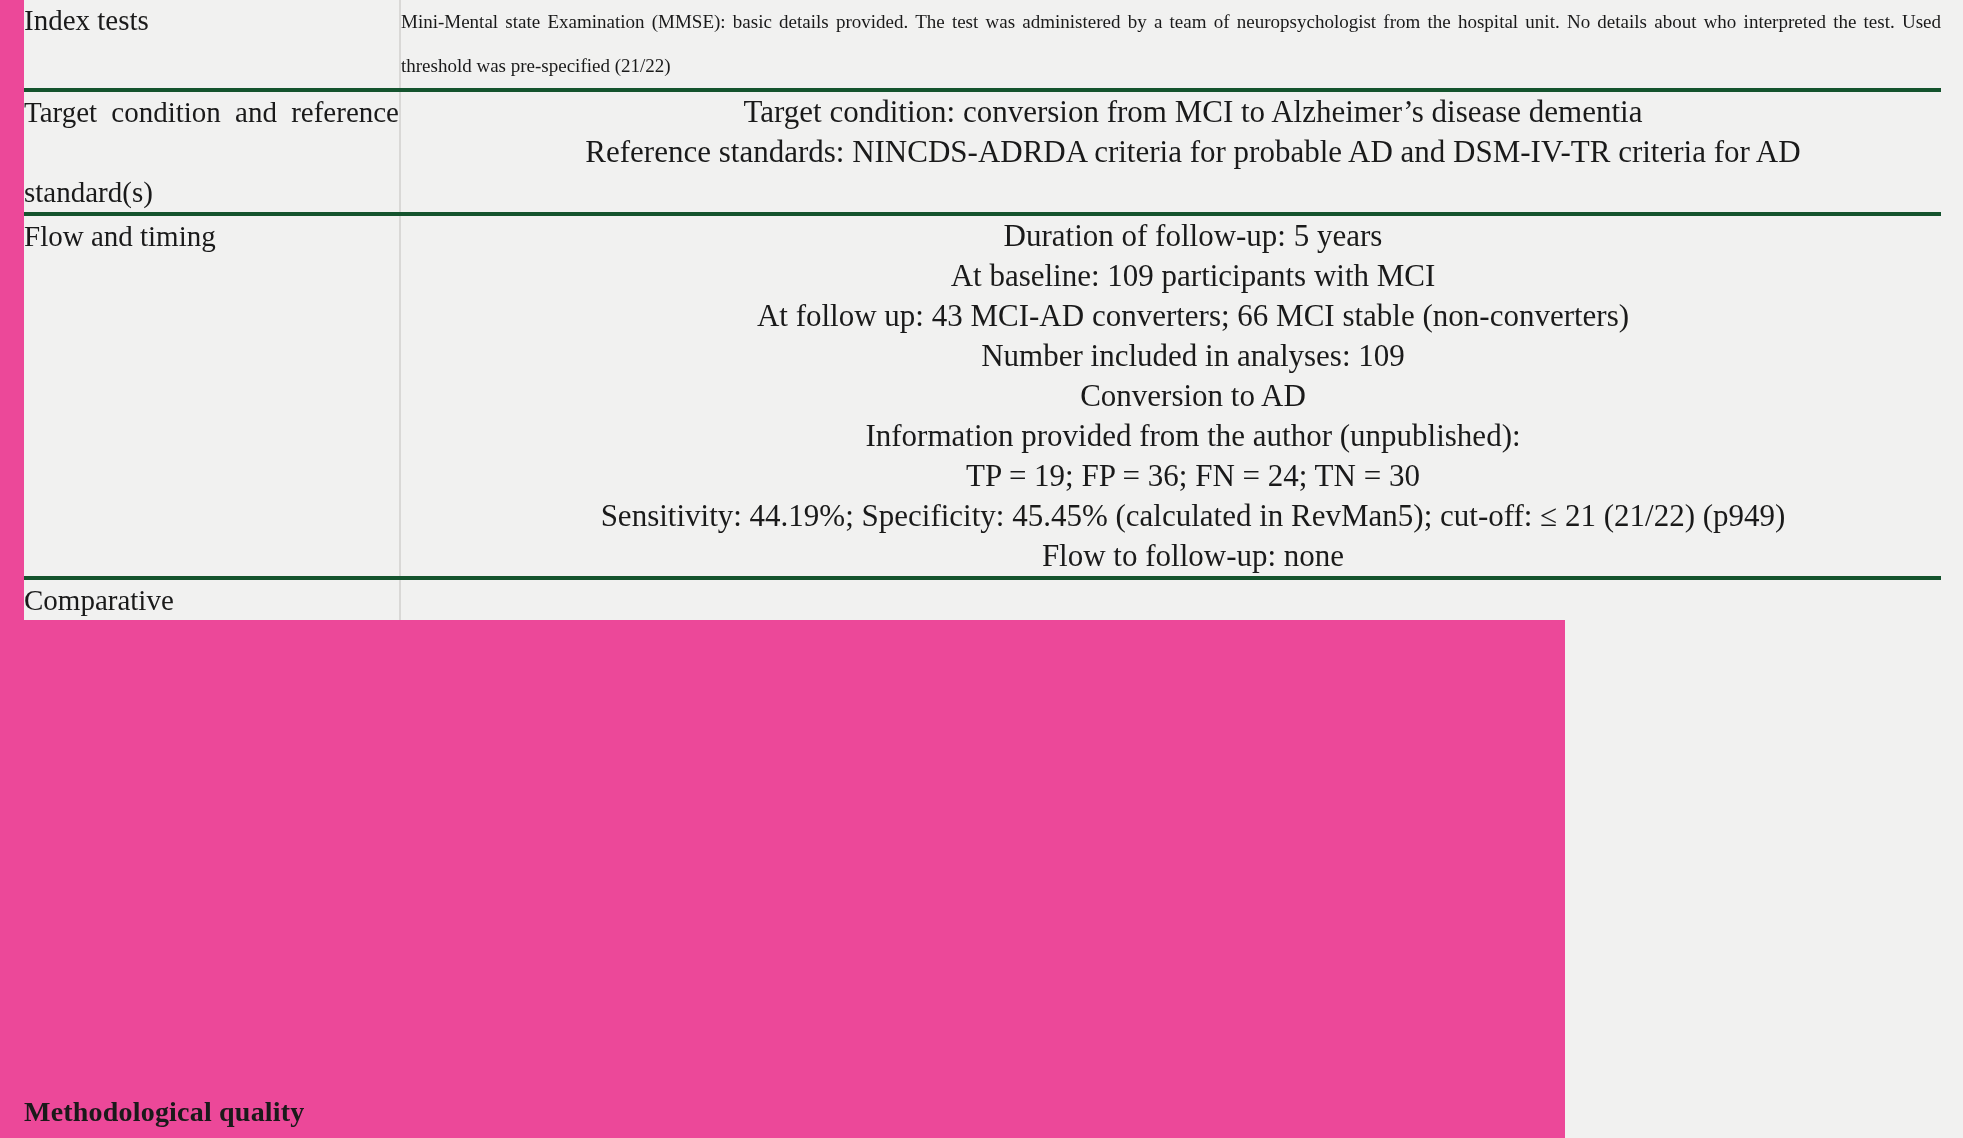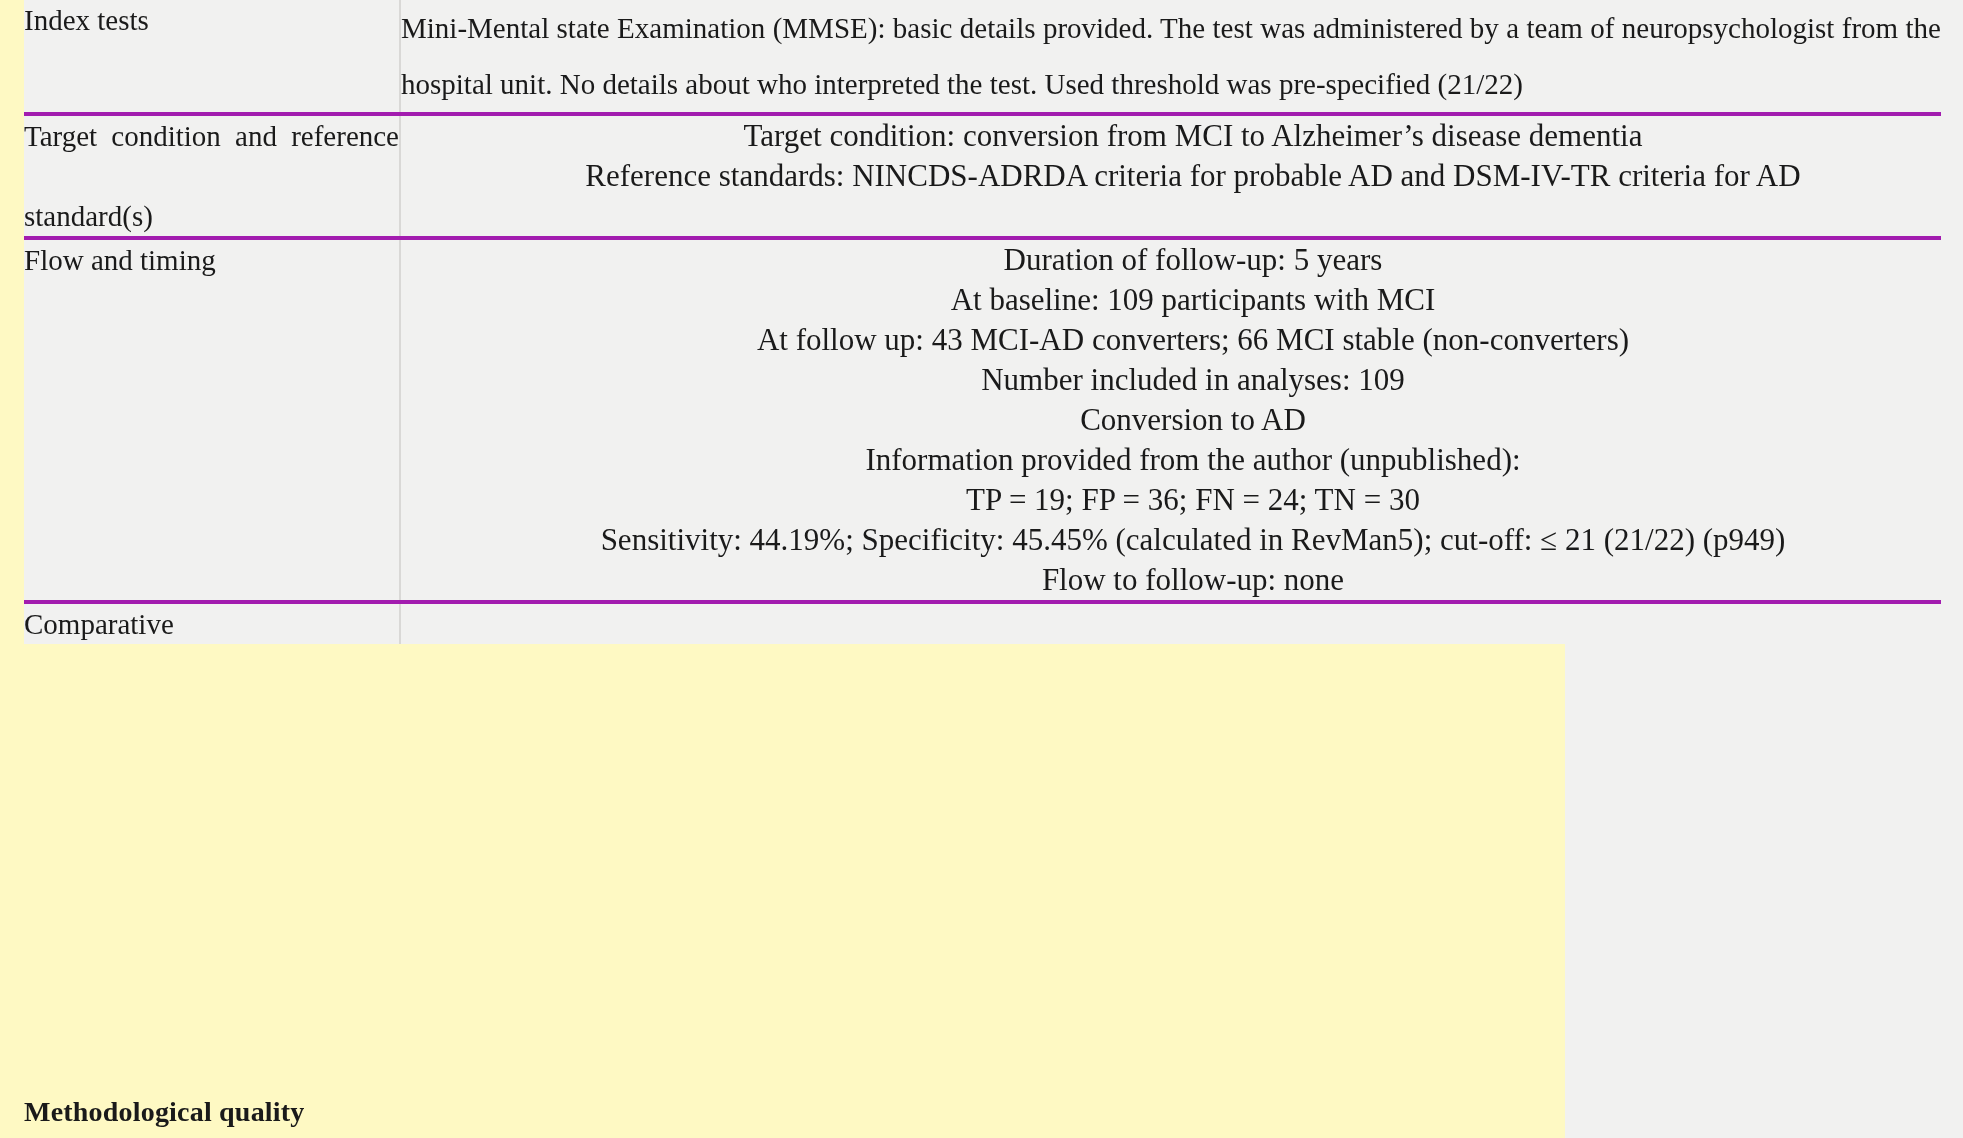--- a/index.html
+++ b/index.html
@@ -12,36 +12,36 @@
     height: 1138px;
     overflow: hidden;
     font-family: "Liberation Serif", "DejaVu Serif", serif;
     color: #1a1a1a;
   }
 
   .page {
     position: relative;
     width: 1565px;
     height: 1138px;
-    background: #fef9c3;
+    background: #ec4899;
   }
 
   
   .char-table {
     width: 1917px;
     margin: 0 0 0 24px;
     border-collapse: collapse;
     table-layout: fixed;
   }
 
   .char-table col.label-col { width: 376px; }
   .char-table col.content-col { width: 1541px; }
 
   .char-table tr.data-row > td {
-    border-top: 4px solid #a21caf;
+    border-top: 4px solid #14532d;
     border-bottom: 0;
     vertical-align: top;
     padding: 0;
     background: #f1f1f0;
   }
 
   .char-table tr.first-row > td {
     border-top: 0;
   }
 
@@ -62,22 +62,22 @@
     hyphens: none;
   }
   
   .label-text.justified::after {
     content: "";
     display: inline-block;
     width: 100%;
   }
 
   .content-text {
-    font-size: 29px;
-    line-height: 56px;
+    font-size: 19px;
+    line-height: 44px;
     text-align: justify;
     text-justify: inter-word;
   }
 
   .content-line {
     font-size: 31px;
     line-height: 40px;
     white-space: nowrap;
     text-align: center;
     padding-left: 44px;

